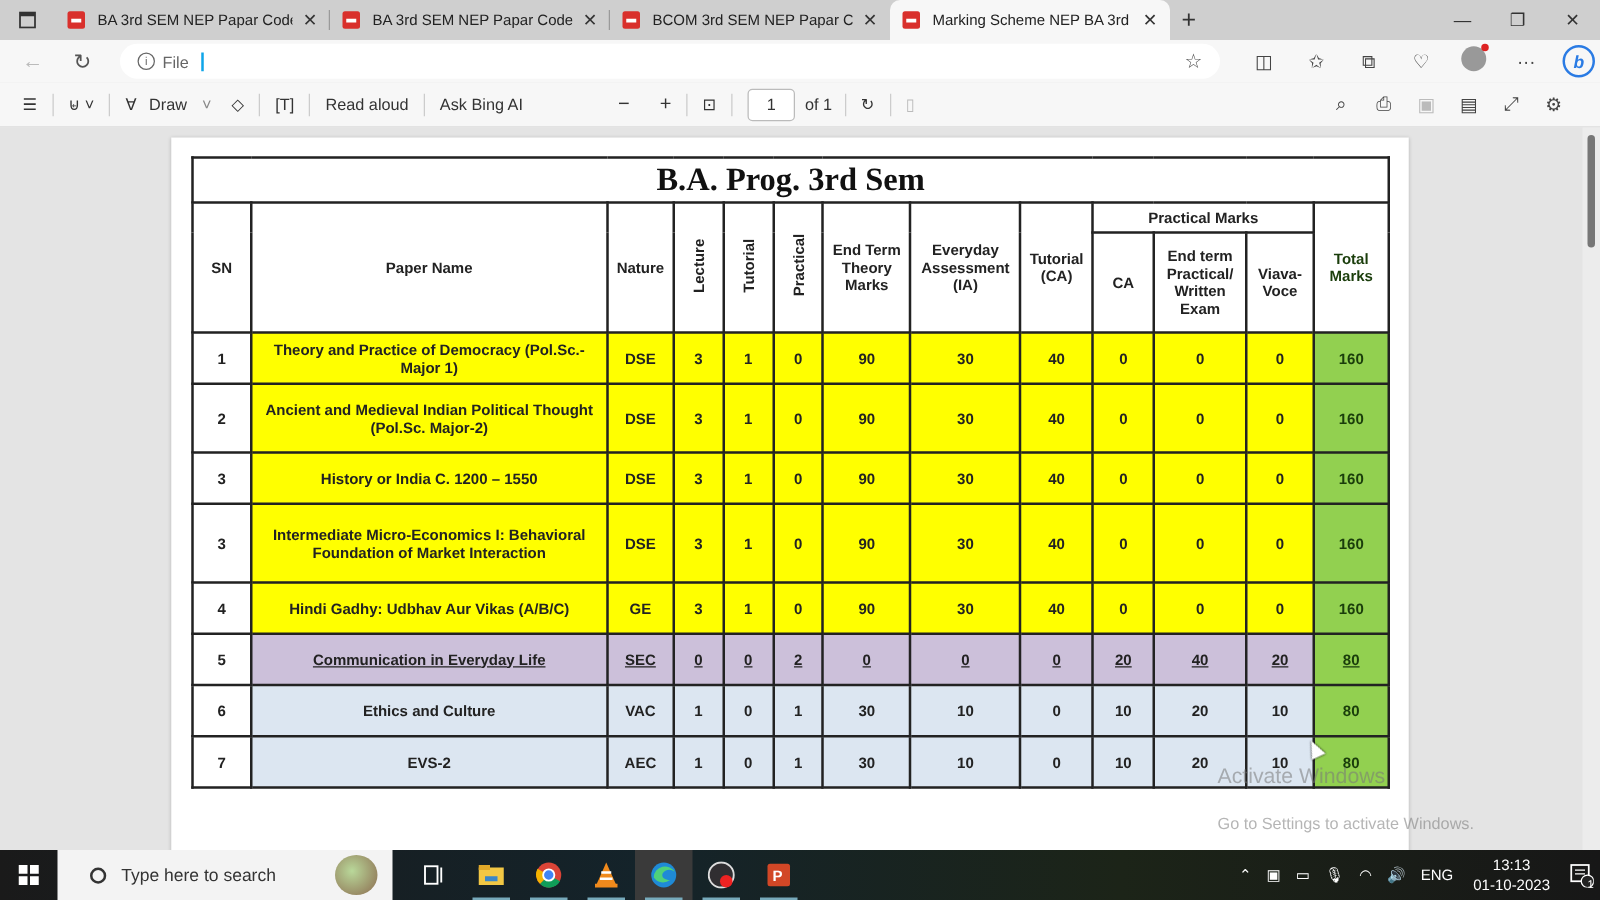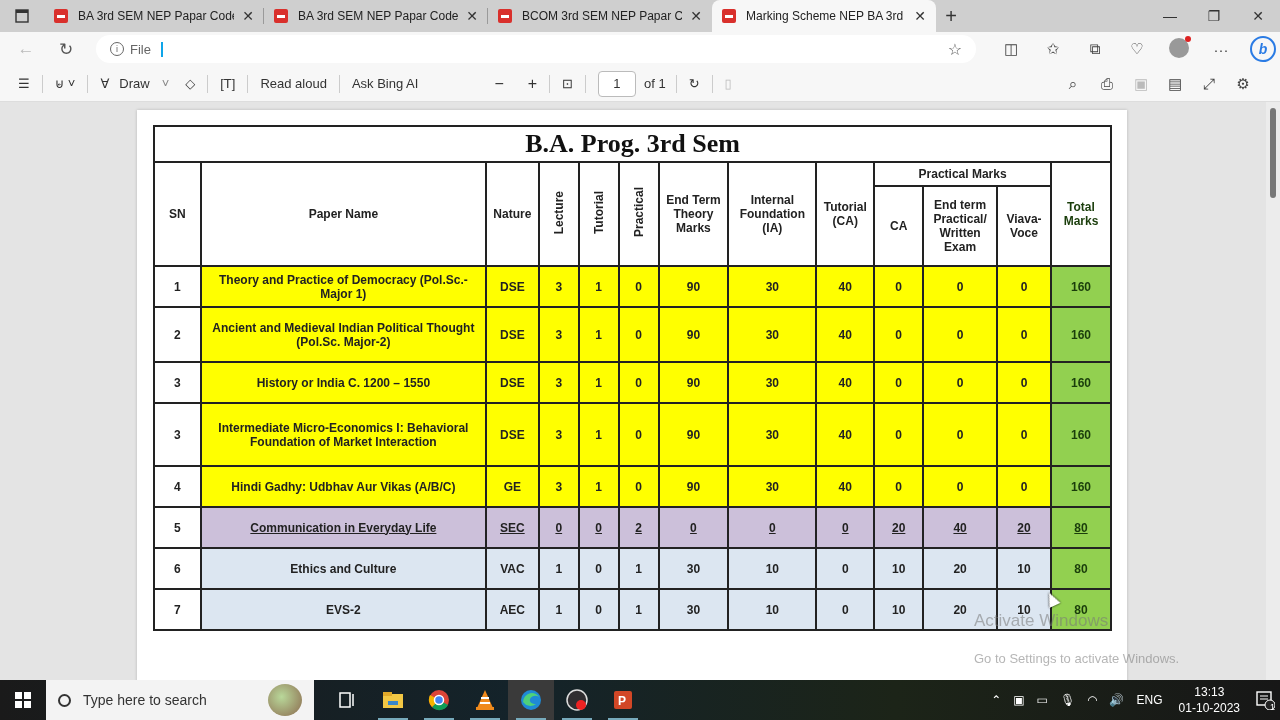--- a/index.html
+++ b/index.html
@@ -55,21 +55,21 @@
 
   .watermark { position: absolute; left: 974px; top: 611px; color: rgba(120,120,120,0.55); }
   .watermark .l1 { font-size: 17px; }
   .watermark .l2 { font-size: 13px; margin-top: 20px; }
   .cursor { position: absolute; left: 1046px; top: 592px; width: 0; height: 0; border-left: 6px solid transparent; border-right: 6px solid transparent; border-bottom: 14px solid #fff; transform: rotate(-25deg); filter: drop-shadow(0 0 1px #000); }
 
   .taskbar { position: absolute; top: 680px; left: 0; width: 1280px; height: 40px; background: linear-gradient(90deg, #1a1a1a 0%, #14232a 40%, #1c2418 70%, #171717 100%); display: flex; align-items: center; }
   .start { width: 46px; height: 40px; display: flex; align-items: center; justify-content: center; }
   .start .win { width: 16px; height: 16px; display: grid; grid-template-columns: 1fr 1fr; gap: 2px; }
   .start .win i { background: #fff; }
-  .search { width: 268px; height: 40px; background: #f3f3f3; display: flex; align-items: center; padding-left: 12px; font-size: 14px; color: #333; position: relative; }
+  .search { width: 268px; height: 40px; background: #f3f3f3; display: flex; align-items: center; padding-left: 26px; font-size: 14px; color: #333; position: relative; }
   .search .glass { width: 13px; height: 13px; border: 2px solid #333; border-radius: 50%; margin-right: 12px; position: relative; }
   .search .deco { position: absolute; right: 12px; top: 4px; width: 34px; height: 32px; border-radius: 50%; background: radial-gradient(circle at 40% 40%, #b9d89a, #8b6a4e); }
   .tb-icons { display: flex; margin-left: 10px; }
   .tb-icon { width: 46px; height: 40px; display: flex; align-items: center; justify-content: center; position: relative; }
   .tb-icon.open::after { content: ""; position: absolute; bottom: 0; left: 8px; right: 8px; height: 2px; background: #7ab; }
   .tb-icon.active { background: #3a3a3a; }
   .sys { position: absolute; right: 0; top: 0; height: 40px; display: flex; align-items: center; color: #fff; font-size: 12px; }
   .sys span { margin: 0 6px; }
   .clock { text-align: center; line-height: 16px; margin: 0 10px; }
   .notif { width: 30px; height: 40px; display: flex; align-items: center; justify-content: center; position: relative; }
@@ -196,21 +196,21 @@
     <td colspan="13" class="title-cell">B.A. Prog. 3rd Sem</td>
   </tr>
   <tr style="height:24px">
     <th rowspan="2">SN</th>
     <th rowspan="2">Paper Name</th>
     <th rowspan="2">Nature</th>
     <th rowspan="2"><span class="vert">Lecture</span></th>
     <th rowspan="2"><span class="vert">Tutorial</span></th>
     <th rowspan="2"><span class="vert">Practical</span></th>
     <th rowspan="2">End Term Theory Marks</th>
-    <th rowspan="2">Internal Foundation (IA)</th>
+    <th rowspan="2">Everyday Assessment (IA)</th>
     <th rowspan="2">Tutorial (CA)</th>
     <th colspan="3">Practical Marks</th>
     <th rowspan="2" class="total">Total Marks</th>
   </tr>
   <tr style="height:80px">
     <th>CA</th>
     <th>End term Practical/ Written Exam</th>
     <th>Viava- Voce</th>
   </tr>
 

